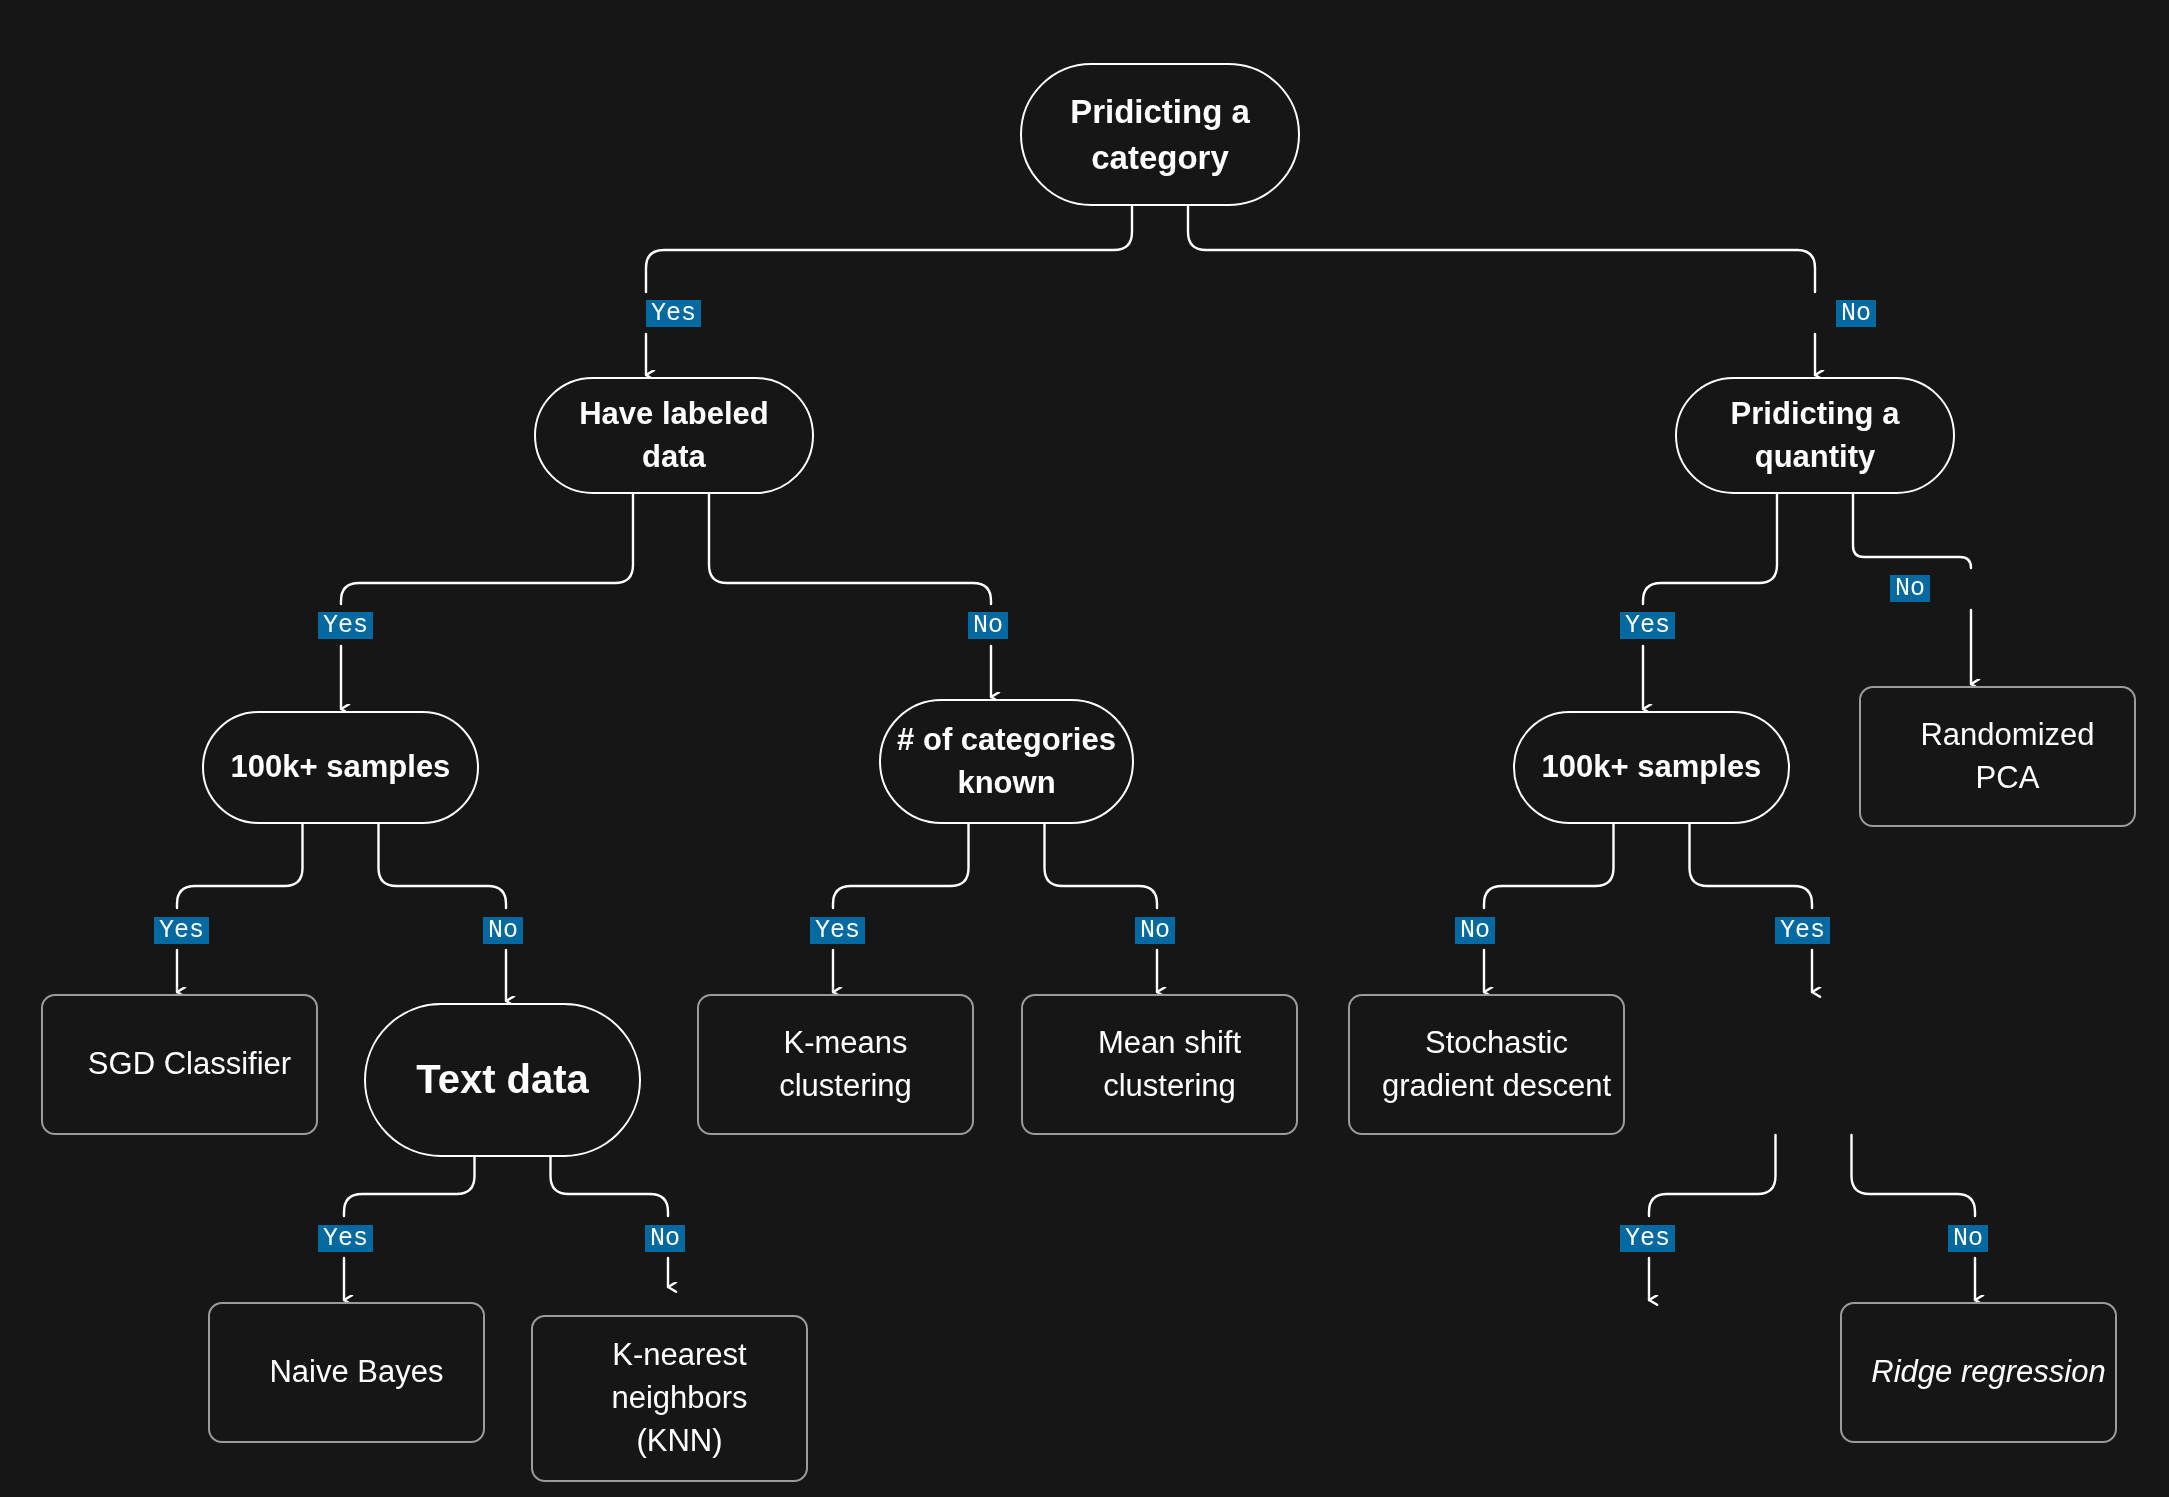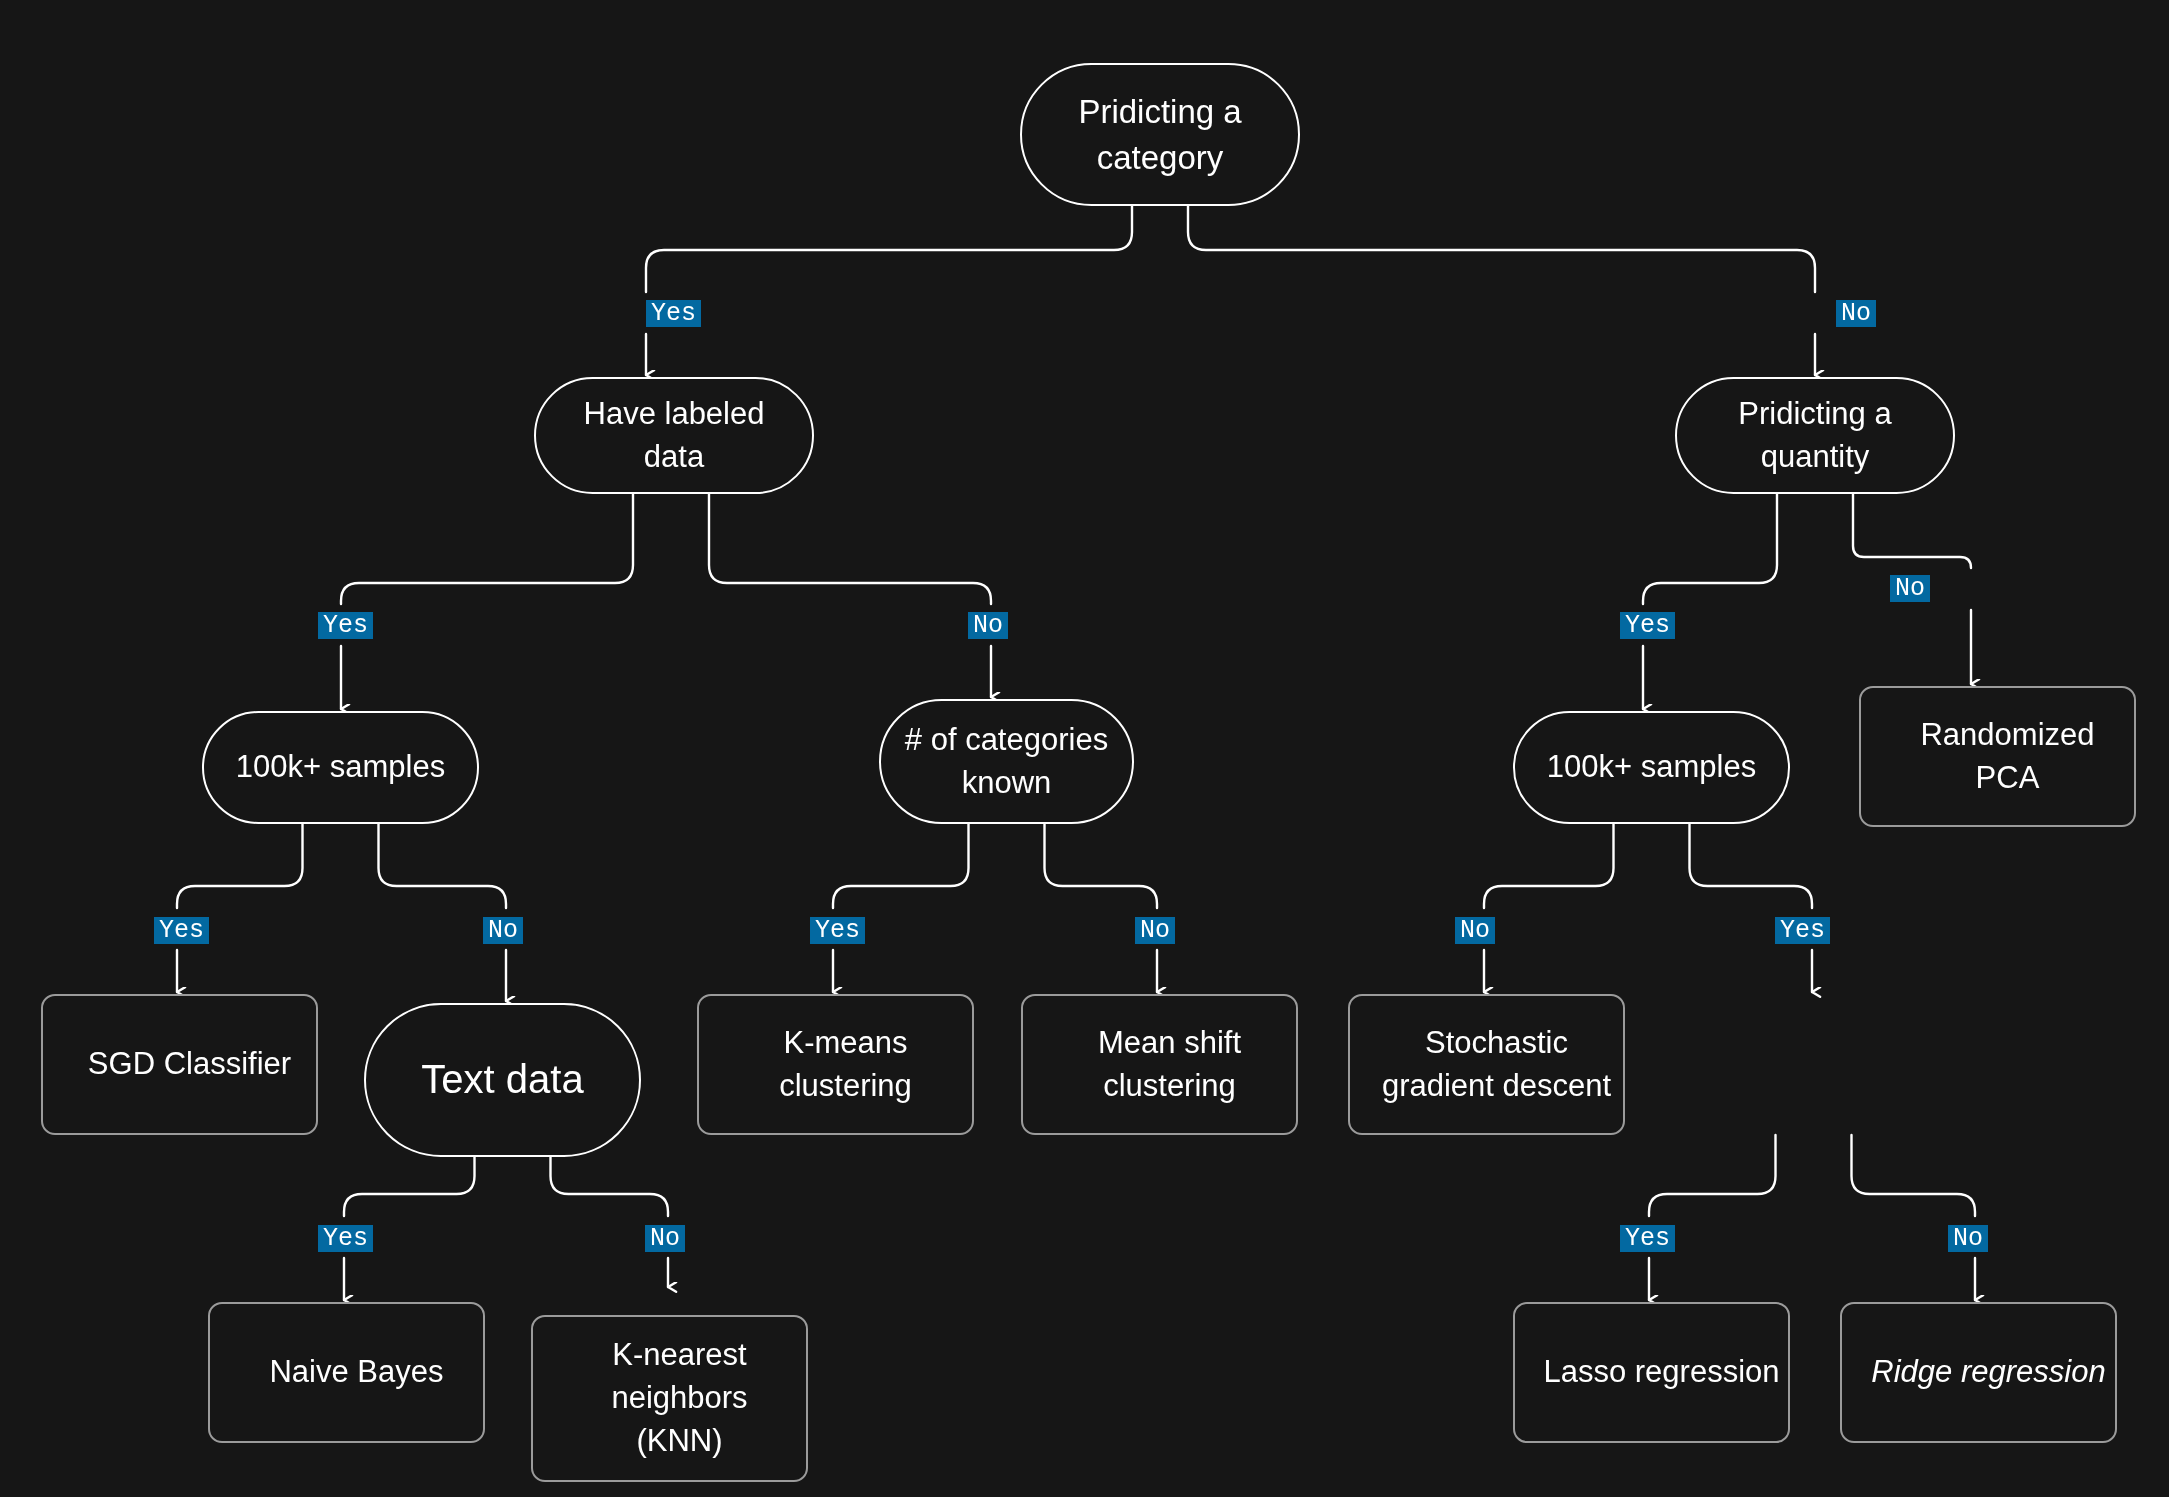--- a/index.html
+++ b/index.html
@@ -32,20 +32,21 @@
     text-align: center;
     color: #ffffff;
     background: #161616;
     line-height: 1.38;
     white-space: pre-line;
     z-index: 3;
   }
   .node.decision {
     border: 2.6px solid #ffffff;
     border-radius: 999px;
+    font-weight: bold;
   }
   .node.terminal {
     border: 2.4px solid #9b9b9b;
     border-radius: 14px;
     padding-left: 20px;
   }
   .edge-label {
     position: absolute;
     color: #ffffff;
     font-size: 25px;
@@ -119,21 +120,20 @@
     <div class="node terminal" style="left: 697px; top: 994px; width: 277px; height: 141px; font-size: 31px;"><span>K-means
 clustering</span></div>
     <div class="node terminal" style="left: 1021px; top: 994px; width: 277px; height: 141px; font-size: 31px;"><span>Mean shift
 clustering</span></div>
     <div class="node terminal" style="left: 1348px; top: 994px; width: 277px; height: 141px; font-size: 31px;"><span>Stochastic
 gradient descent</span></div>
     <div class="node terminal" style="left: 208px; top: 1302px; width: 277px; height: 141px; font-size: 31px;"><span>Naive Bayes</span></div>
     <div class="node terminal" style="left: 531px; top: 1289px; width: 277px; height: 167px; font-size: 31px; margin-top: 26px;"><span>K-nearest
 neighbors
 (KNN)</span></div>
-    <div class="node terminal" style="left: 1513px; top: 1302px; width: 277px; height: 141px; font-size: 31px;"><span>Lasso regression</span></div>
     <div class="node terminal" style="left: 1840px; top: 1302px; width: 277px; height: 141px; font-size: 31px; font-style: italic;"><span>Ridge regression</span></div>
     <div class="edge-label" style="left: 646px; top: 300px;">Yes</div>
     <div class="edge-label" style="left: 1836px; top: 300px;">No</div>
     <div class="edge-label" style="left: 318px; top: 612px;">Yes</div>
     <div class="edge-label" style="left: 968px; top: 612px;">No</div>
     <div class="edge-label" style="left: 1620px; top: 612px;">Yes</div>
     <div class="edge-label" style="left: 1890px; top: 575px;">No</div>
     <div class="edge-label" style="left: 154px; top: 917px;">Yes</div>
     <div class="edge-label" style="left: 483px; top: 917px;">No</div>
     <div class="edge-label" style="left: 810px; top: 917px;">Yes</div>

